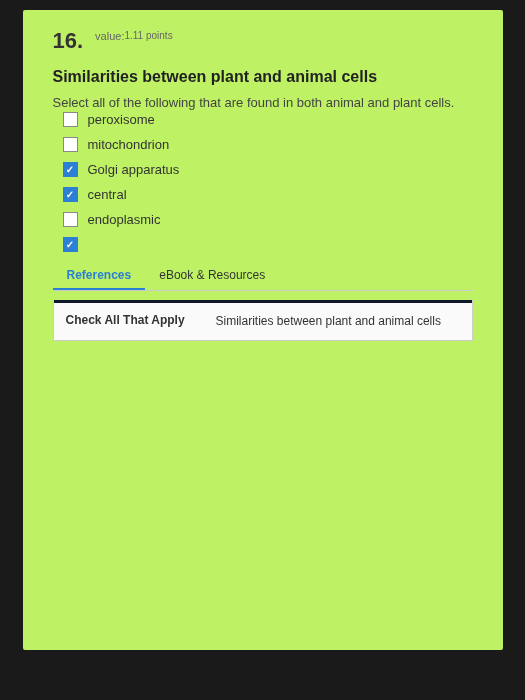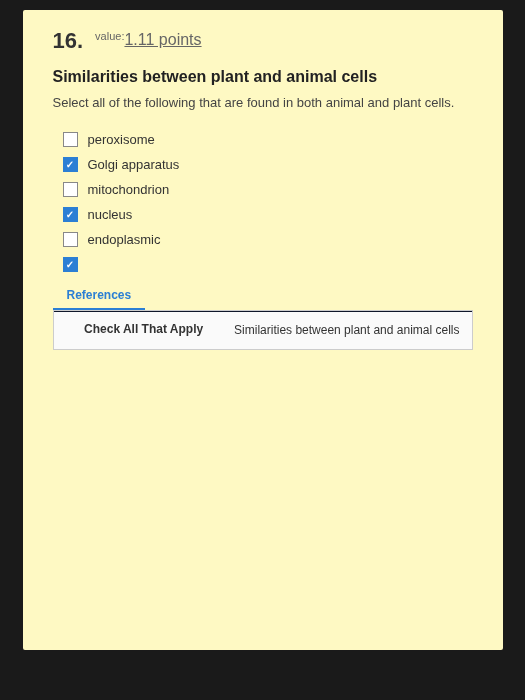--- a/index.html
+++ b/index.html
@@ -7,21 +7,21 @@
       background: #1a1a1a;
       font-family: Arial, sans-serif;
       width: 525px;
       height: 700px;
       overflow: hidden;
       display: flex;
       align-items: flex-start;
       justify-content: center;
     }
     .page-wrapper {
-      background: #fef9c3;
+      background: #bef264;
       width: 480px;
       min-height: 640px;
       margin-top: 10px;
       padding: 20px 30px 20px 30px;
       border-radius: 2px;
       position: relative;
     }
     .question-header {
       display: flex;
       align-items: flex-start;
@@ -37,35 +37,34 @@
     .question-meta {
       display: flex;
       flex-direction: row;
     }
     .value-label {
       font-size: 11px;
       color: #666;
       line-height: 1.2;
     }
     .points-label {
-      font-size: 16px;
+      font-size: 10px;
       color: #666;
       line-height: 1.2;
-      text-decoration: underline;
     }
     .question-title {
       font-size: 16px;
       font-weight: bold;
       color: #222;
       margin-bottom: 8px;
     }
     .question-prompt {
       font-size: 13px;
       color: #444;
-      margin-bottom: 20px;
+      margin-bottom: 0;
       line-height: 1.4;
     }
     .options-list {
       list-style: none;
       margin-bottom: 4px;
       padding-left: 10px;
     }
     .option-item {
       display: flex;
       align-items: center;
@@ -101,21 +100,21 @@
     }
     .checkbox.partial::after {
       content: '✓';
       color: white;
       font-size: 10px;
       font-weight: bold;
     }
     .tabs-row {
       display: flex;
       border-bottom: 1px solid #ccc;
-      margin-bottom: 0;
+      margin-bottom: 9px;
     }
     .tab {
       padding: 6px 14px;
       font-size: 12px;
       cursor: pointer;
       color: #333;
       border-bottom: 2px solid transparent;
     }
     .tab.active {
       color: #2b7fd4;
@@ -124,23 +123,22 @@
     }
     .references-section {
       border: 1px solid #ccc;
       border-top: none;
       margin-bottom: 14px;
     }
     .reference-row {
       display: flex;
       align-items: flex-start;
       padding: 10px 12px;
-      border-top: 1px solid #0f172a;
+      border-top: 3px solid #0f172a;
       background: #fafafa;
-      justify-content: flex-end;
     }
     .reference-key {
       font-size: 12px;
       color: #333;
       font-weight: bold;
       min-width: 150px;
     }
     .reference-value {
       font-size: 12px;
       color: #333;
@@ -161,42 +159,43 @@
 
   <div class="question-title">Similarities between plant and animal cells</div>
   <div class="question-prompt">Select all of the following that are found in both animal and plant cells.</div>
 
   <ul class="options-list">
   <li class="option-item">
         <div class="checkbox"></div>
         <span>peroxisome</span>
       </li>
       <li class="option-item">
+        <div class="checkbox"></div>
+        <span>mitochondrion</span>
+      </li>
+      <li class="option-item">
         <div class="checkbox checked"></div>
         <span>Golgi apparatus</span>
       </li>
       <li class="option-item">
-        <div class="checkbox"></div>
-        <span>mitochondrion</span>
-      </li>
-      <li class="option-item">
         <div class="checkbox partial"></div>
-        <span>nucleus</span>
+        <span>central</span>
       </li>
       <li class="option-item">
         <div class="checkbox"></div>
         <span>endoplasmic</span>
       </li>
       <li class="option-item">
         <div class="checkbox checked"></div>
       </li>
     </ul>
 
   <div class="tabs-row">
     <div class="tab active">References</div>
+    <div class="tab">eBook &amp; Resources</div>
   </div>
 
   <div class="references-section">
     <div class="reference-row">
       <span class="reference-key">Check All That Apply</span>
       <span class="reference-value">Similarities between plant and animal cells</span>
     </div>
   </div>
 
 </div>

